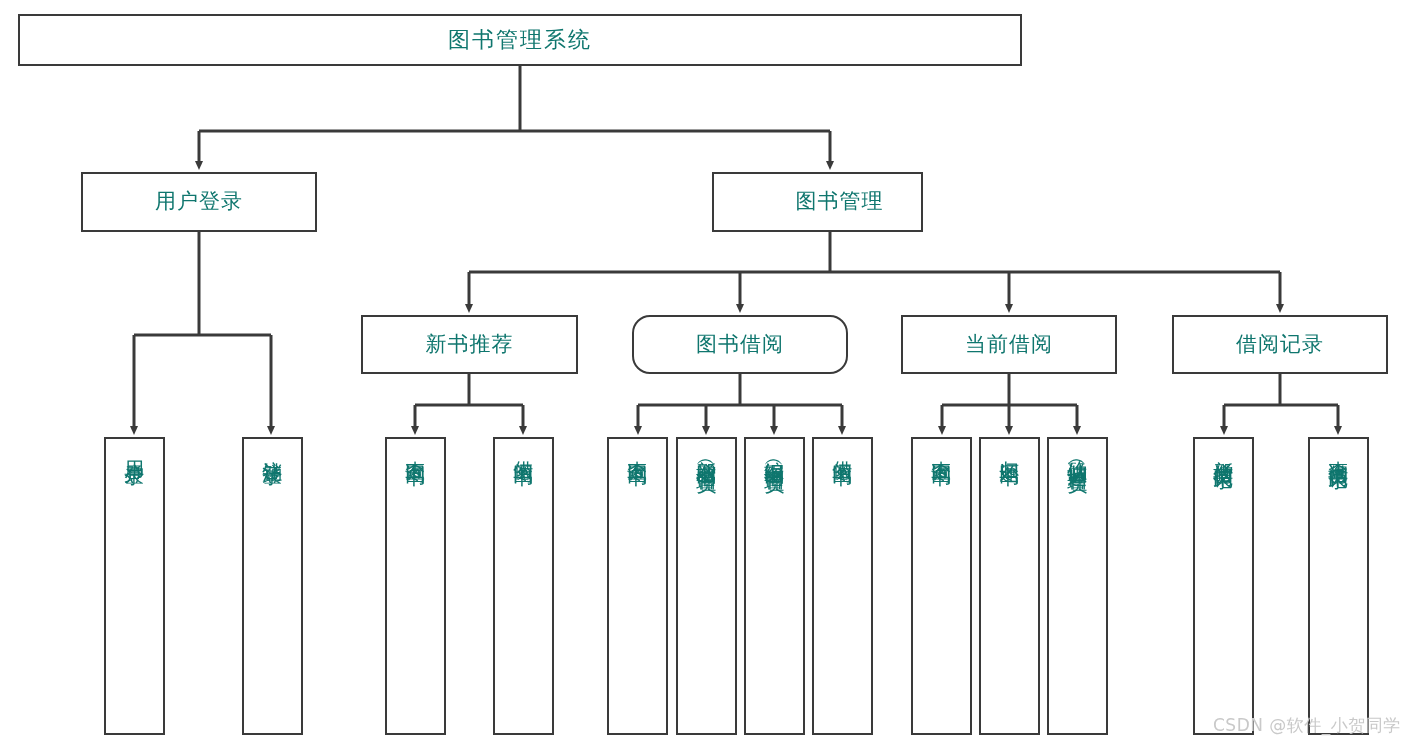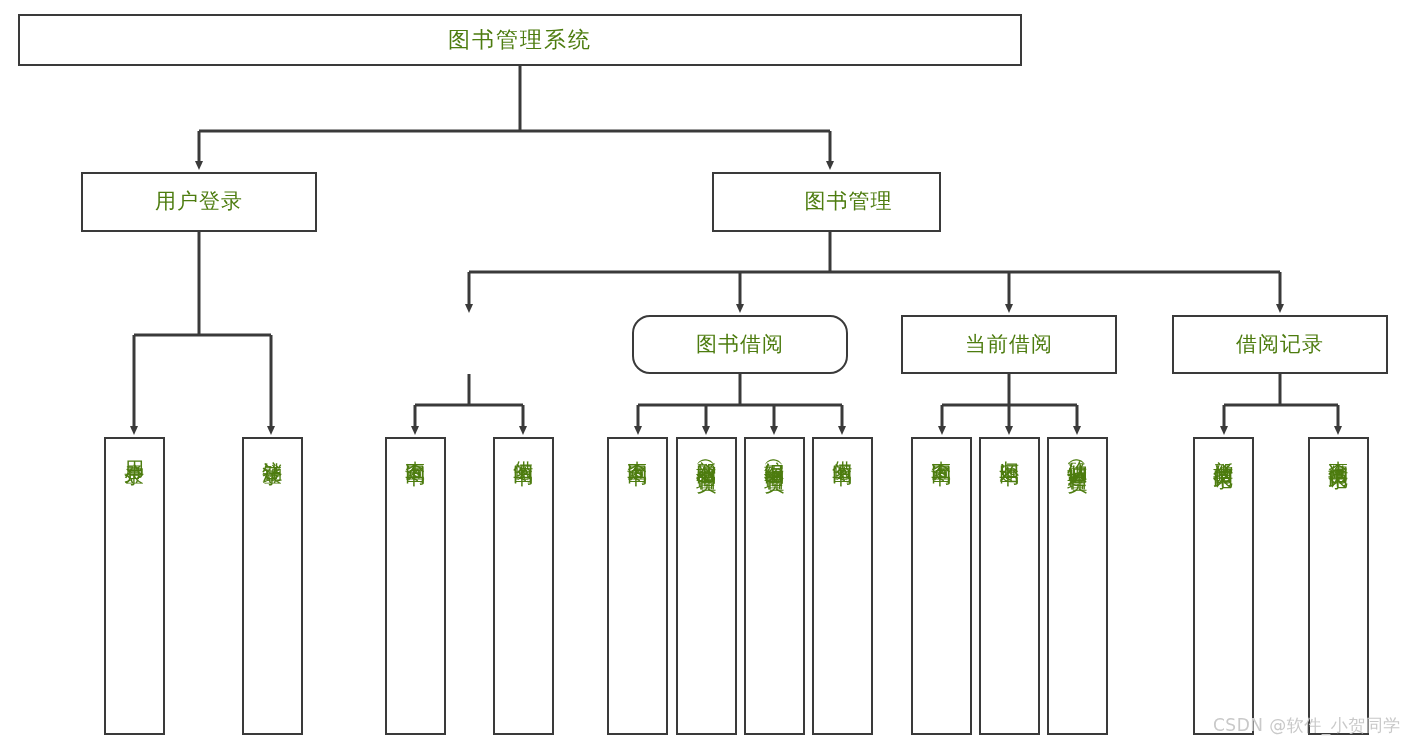--- a/index.html
+++ b/index.html
@@ -24,21 +24,21 @@
     top: 0;
     width: 1405px;
     height: 747px;
     pointer-events: none;
   }
   .node {
     position: absolute;
     box-sizing: border-box;
     border: 2px solid #3a3a3a;
     background: #ffffff;
-    color: #4d7c0f;
+    color: #0f766e;
     display: flex;
     align-items: center;
     justify-content: center;
     text-align: center;
   }
   .node.horiz {
     font-size: 21px;
     letter-spacing: 1px;
     line-height: 1.2;
   }
@@ -125,24 +125,27 @@
     </g>
   </svg>
 
   <div class="node horiz title" style="left:18px; top:14px; width:1004px; height:52px;">
     <span>图书管理系统</span>
   </div>
 
   <div class="node horiz" style="left:81px; top:172px; width:236px; height:60px;">
     <span>用户登录</span>
   </div>
-  <div class="node horiz" style="left:712px; top:172px; width:229px; height:60px;padding-left:44px;">
+  <div class="node horiz" style="left:712px; top:172px; width:211px; height:60px;padding-left:44px;">
     <span>图书管理</span>
   </div>
 
+  <div class="node horiz" style="left:361px; top:315px; width:217px; height:59px;">
+    <span>新书推荐</span>
+  </div>
   <div class="node horiz" style="left:632px; top:315px; width:216px; height:59px;border-radius:18px;">
     <span>图书借阅</span>
   </div>
   <div class="node horiz" style="left:1172px; top:315px; width:216px; height:59px;">
     <span>借阅记录</span>
   </div>
   <div class="node horiz" style="left:901px; top:315px; width:216px; height:59px;">
     <span>当前借阅</span>
   </div>
 

